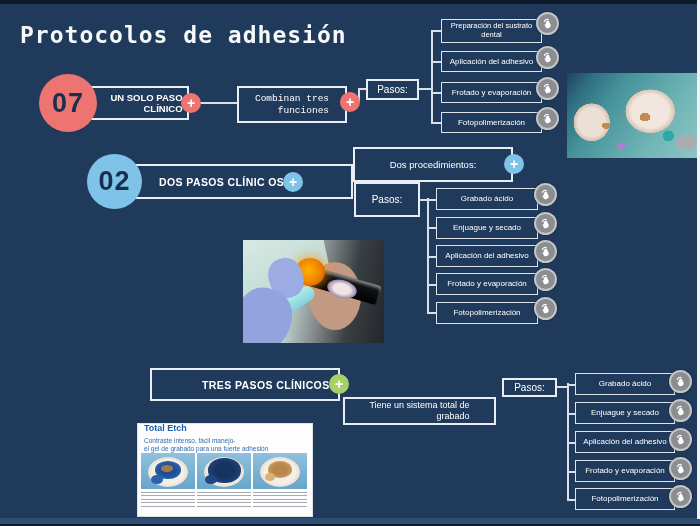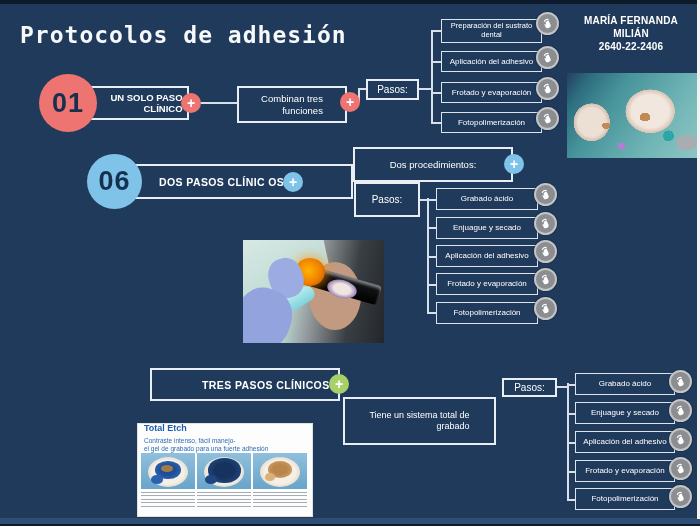--- a/index.html
+++ b/index.html
@@ -62,38 +62,35 @@
 <body>
 
 <div class="page">
 
   <div class="strip" style="top:0;height:4px;background:#0c1a2b;"></div>
   <div class="strip" style="top:518px;height:6px;background:#2e4e74;"></div>
   <div class="strip" style="top:524px;height:2px;background:#0c1a2b;"></div>
   <div class="abs" style="left:697px;top:0;width:3px;height:519px;background:#f2f2f2;"></div>
 
   <div class="abs title" style="left:20px;top:22px;">Protocolos de adhesión</div>
-  <div class="abs author" style="left:566px;top:14px;width:130px;">MARÍA FERNANDA
-MILIÁN
-2640-22-2406</div>
 
   <div class="abs photo-molar" style="left:567px;top:73px;width:130px;height:85px;"></div>
 
   <div class="abs num-circle" style="left:39px;top:74px;width:58px;height:58px;background:#ed7470;">
-    <span>01</span>
+    <span>07</span>
   </div>
   <div class="abs box bold ml" style="left:90px;top:86px;width:99px;height:34px;font-size:9.5px;padding-left:14px;">
     <span class="ml">UN SOLO PASO
 CLÍNICO</span>
   </div>
   <div class="abs hline" style="left:191px;top:102px;width:46px;height:2px;"></div>
   <div class="abs plus" style="left:181px;top:93px;width:20px;height:20px;background:#ed7470;">
     <span>+</span>
   </div>
-  <div class="abs box ml" style="left:237px;top:86px;width:110px;height:37px;font-size:9.5px;">
+  <div class="abs box ml" style="left:237px;top:86px;width:110px;height:37px;font-size:9.5px;font-family:Liberation Mono, monospace;">
     <span class="ml">Combinan tres
 funciones</span>
   </div>
   <div class="abs vline" style="left:358px;top:88px;width:2px;height:15px;"></div>
   <div class="abs hline" style="left:358px;top:88px;width:8px;height:2px;"></div>
   <div class="abs plus" style="left:340px;top:92px;width:20px;height:20px;background:#ed7470;">
     <span>+</span>
   </div>
   <div class="abs box" style="left:366px;top:79px;width:53px;height:21px;font-size:10px;">
     <span>Pasos:</span>
@@ -140,21 +137,21 @@
       <svg width="11" height="11" viewBox="0 0 20 20">
         <path d="M4,7 A6,6 0 0,1 12,3" fill="none" stroke="#fff" stroke-width="2"></path>
         <path d="M10,5 c1.2,-.6 2,-.2 2.5,.8 l3,6.5 c1,2.5 -.2,4.6 -2.5,5.4 l-2.5,.8 c-1.8,.5 -3.2,-.6 -4,-2.2 l-2.2,-4.6 1.6,-.8 1.8,1.6 -1.2,-5 z" fill="#fff"></path>
       </svg>
     </span>
 
   <div class="abs box bold" style="left:112px;top:164px;width:241px;height:35px;font-size:10.5px;justify-content:flex-start;padding-left:45px;letter-spacing:.4px;">
     <span>DOS PASOS CLÍNIC OS</span>
   </div>
   <div class="abs num-circle" style="left:87px;top:154px;width:55px;height:55px;background:#7fc3e9;">
-    <span>06</span>
+    <span>02</span>
   </div>
   <div class="abs plus" style="left:283px;top:172px;width:20px;height:20px;background:#7fc3e9;">
     <span>+</span>
   </div>
   <div class="abs box" style="left:353px;top:147px;width:160px;height:35px;font-size:9.5px;">
     <span>Dos procedimientos:</span>
   </div>
   <div class="abs plus" style="left:504px;top:154px;width:20px;height:20px;background:#7fc3e9;">
     <span>+</span>
   </div>
@@ -226,21 +223,21 @@
     <div class="proc-glove2"></div>
     <div class="proc-glove1"></div>
   </div>
 
   <div class="abs box bold" style="left:150px;top:368px;width:190px;height:33px;font-size:10.5px;justify-content:flex-start;padding-left:50px;letter-spacing:.4px;">
     <span>TRES PASOS CLÍNICOS</span>
   </div>
   <div class="abs plus" style="left:329px;top:374px;width:20px;height:20px;background:#a7d168;">
     <span>+</span>
   </div>
-  <div class="abs box ml" style="left:343px;top:397px;width:153px;height:48px;font-size:9px;">
+  <div class="abs box ml" style="left:343px;top:397px;width:153px;height:28px;font-size:9px;">
     <span class="ml">Tiene un sistema total de
 grabado</span>
   </div>
   <div class="abs box" style="left:502px;top:378px;width:55px;height:19px;font-size:10px;">
     <span>Pasos:</span>
   </div>
 
   <div class="abs hline" style="left:557px;top:386px;width:10px;height:2px;"></div>
   <div class="abs vline" style="left:567px;top:383px;width:1.5px;height:117px;"></div>
   <div class="abs hline" style="left:567px;top:384px;width:8px;height:1.5px;"></div>

